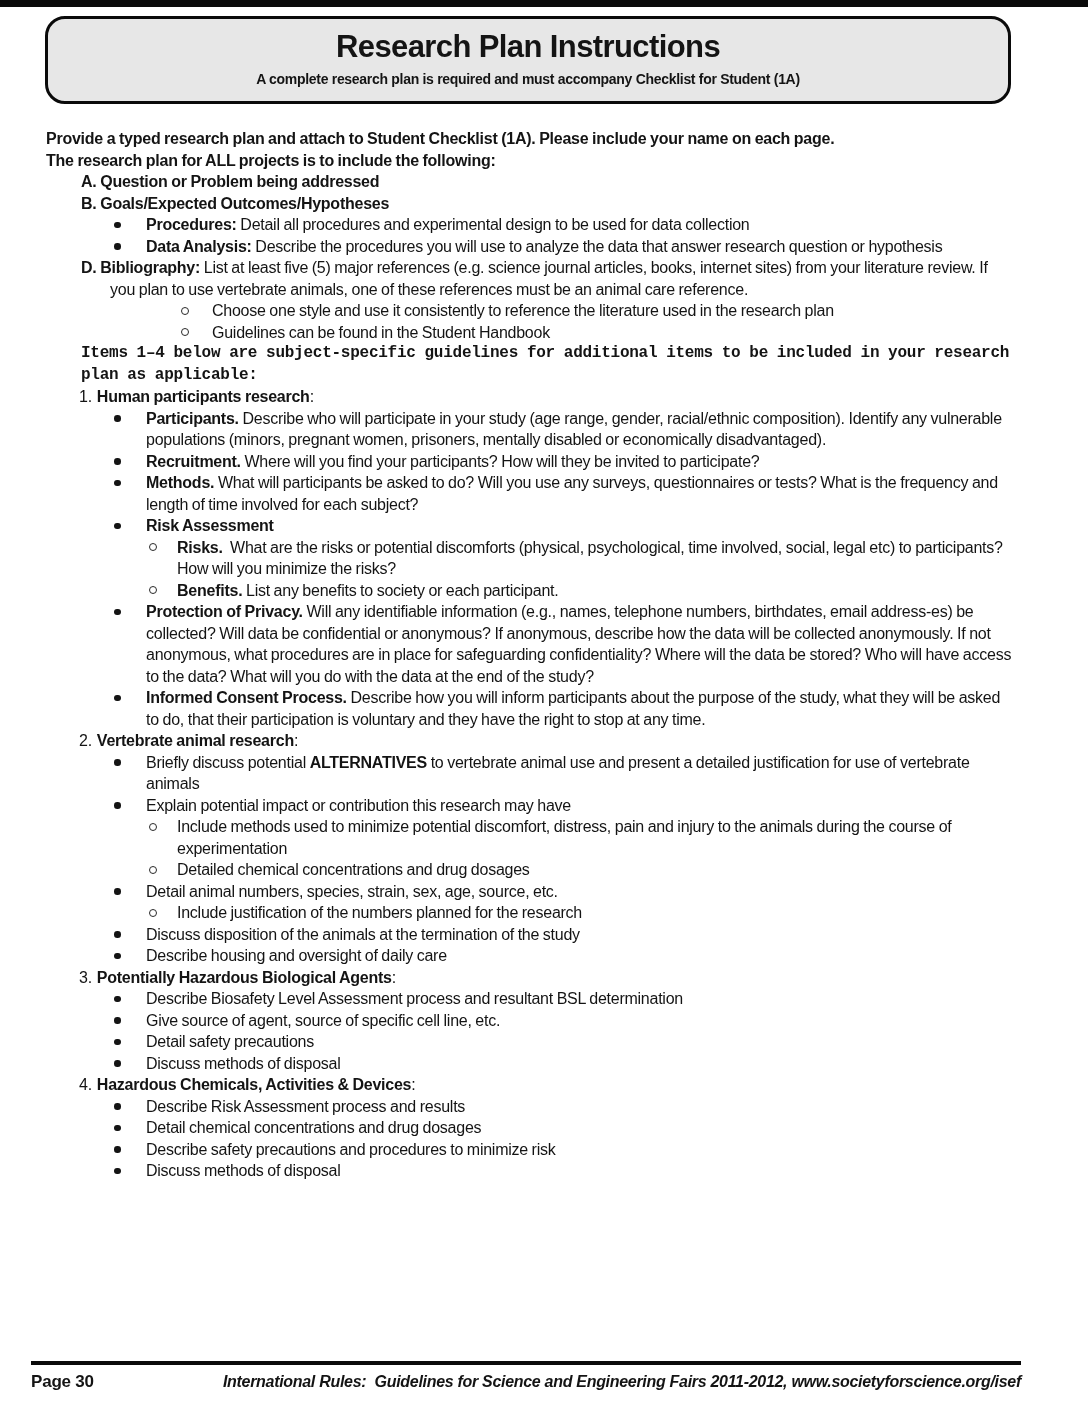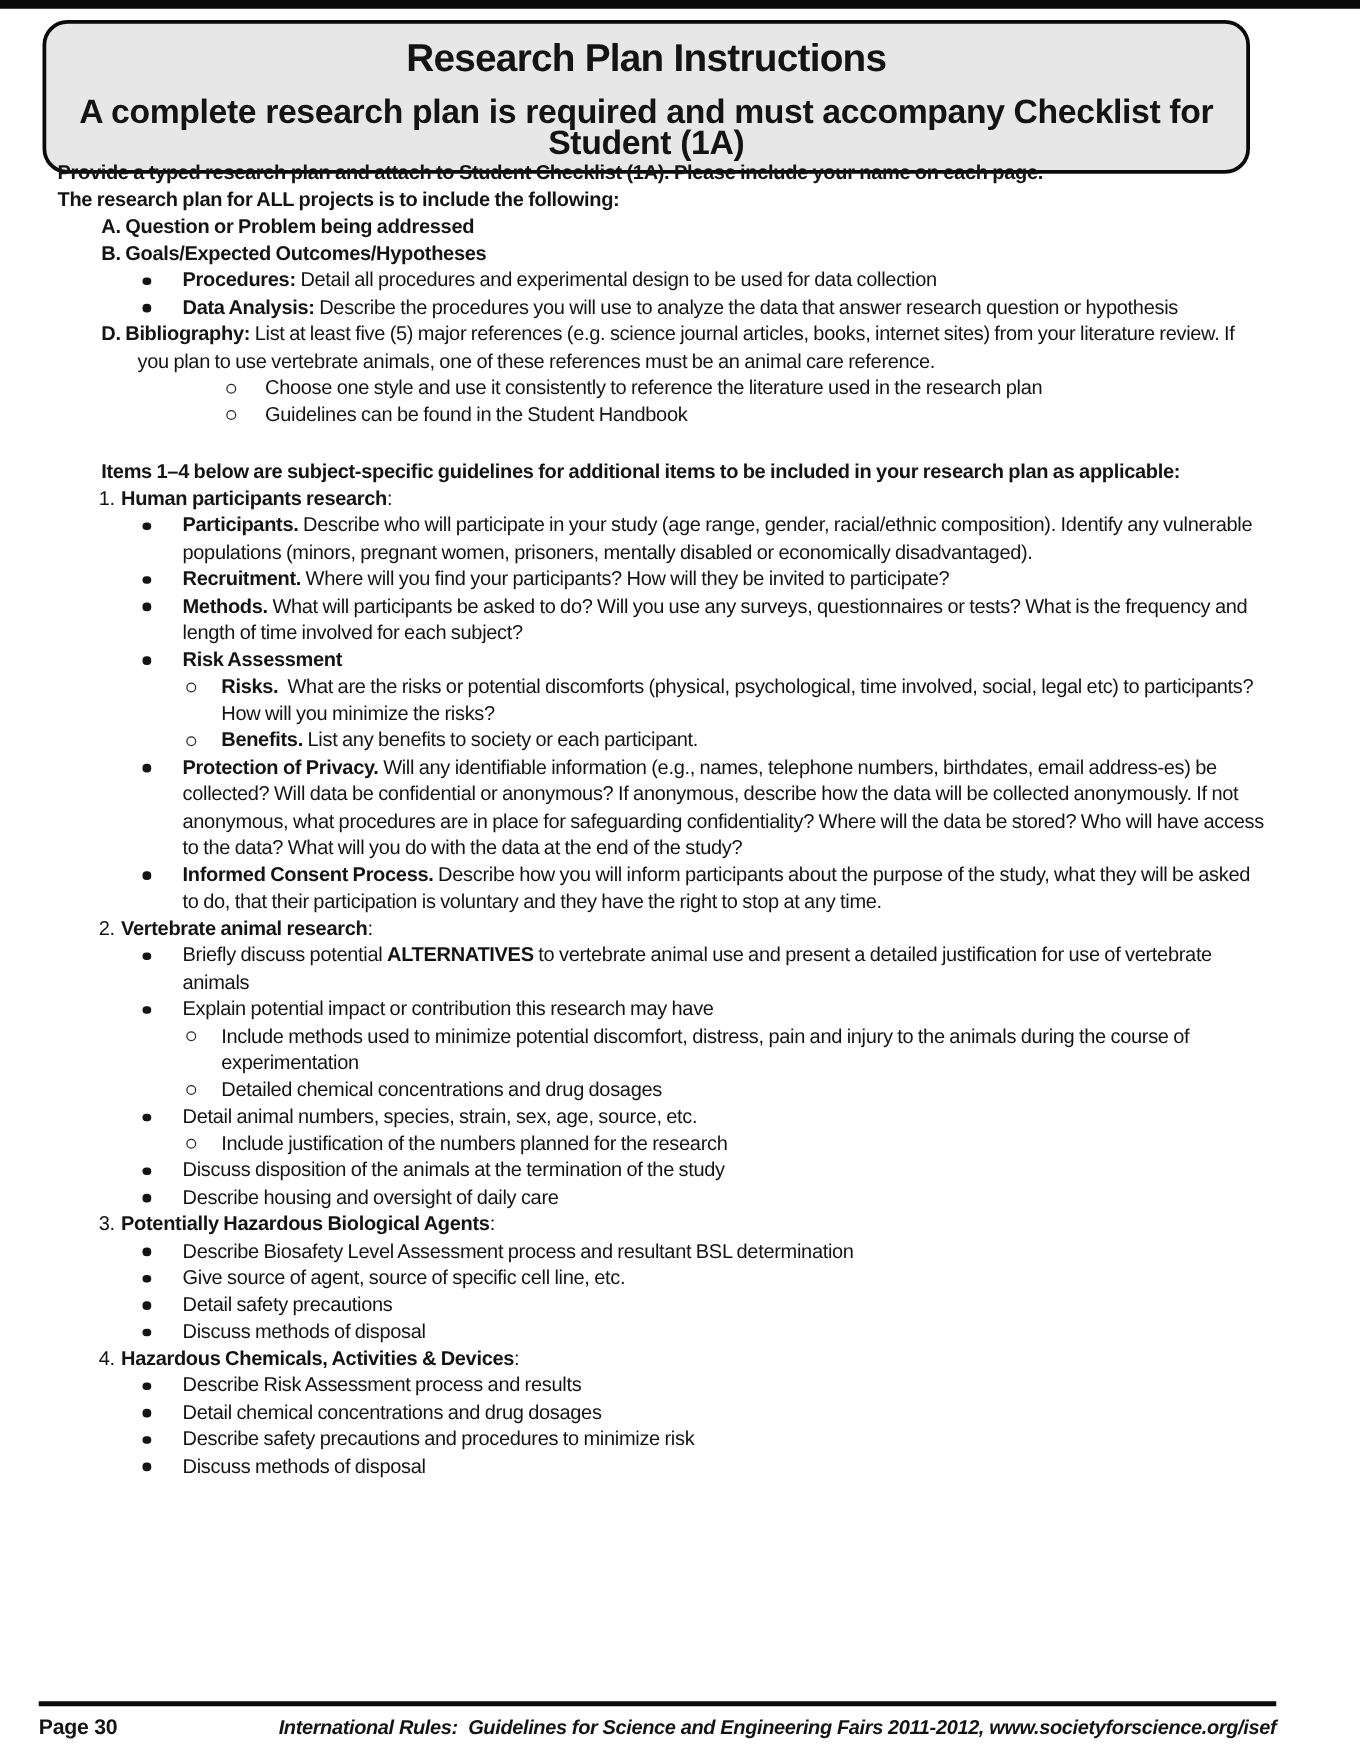--- a/index.html
+++ b/index.html
@@ -4,36 +4,36 @@
 <style>
   html,body { margin:0; padding:0; }
   body {
     width:1088px; height:1408px; position:relative; overflow:hidden;
     background:#ffffff; color:#141414;
     font-family:"Liberation Sans", sans-serif;
   }
   .topbar { position:absolute; top:0; left:0; width:1088px; height:7px; background:#0a0a0a; }
 
   .titlebox {
-    position:absolute; top:16px; left:34px; width:966px; box-sizing:border-box;
+    position:absolute; top:16px; left:45px; width:966px; box-sizing:border-box;
     border:3px solid #0a0a0a; border-radius:20px; background:#e7e7e7;
     text-align:center; padding:10px 12px 9px;
   }
   .title { font-size:31px; font-weight:bold; letter-spacing:-0.6px; line-height:36px; }
-  .subtitle { font-size:27px; font-weight:bold; letter-spacing:-0.3px; line-height:25px; margin-top:12px; }
+  .subtitle { font-size:14px; font-weight:bold; letter-spacing:-0.3px; line-height:25px; margin-top:2px; }
 
   .content {
     position:absolute; top:128px; left:46px; width:969px;
     font-size:16px; line-height:21.5px; letter-spacing:-0.25px; word-spacing:-0.5px;
   }
   .t { white-space:pre-wrap; }
   .b { font-weight:bold; }
   .ind1 { padding-left:35px; }
   .ditem { padding-left:64px; text-indent:-29px; }
-  .gintro { margin-top:24px; padding-left:35px; font-weight:bold; }
+  .gintro { margin-top:0; padding-left:35px; font-weight:bold;font-family:Liberation Mono, monospace; }
   .sech { padding-left:33px; }
   .num { margin-right:5px; }
 
   .bullet { position:relative; padding-left:100px; }
   .dot {
     position:absolute; left:68px; top:7.5px; width:6.5px; height:6.5px;
     border-radius:50%; background:#141414;
   }
   .sub { position:relative; padding-left:131px; }
   .sub .circ { left:103px; }

